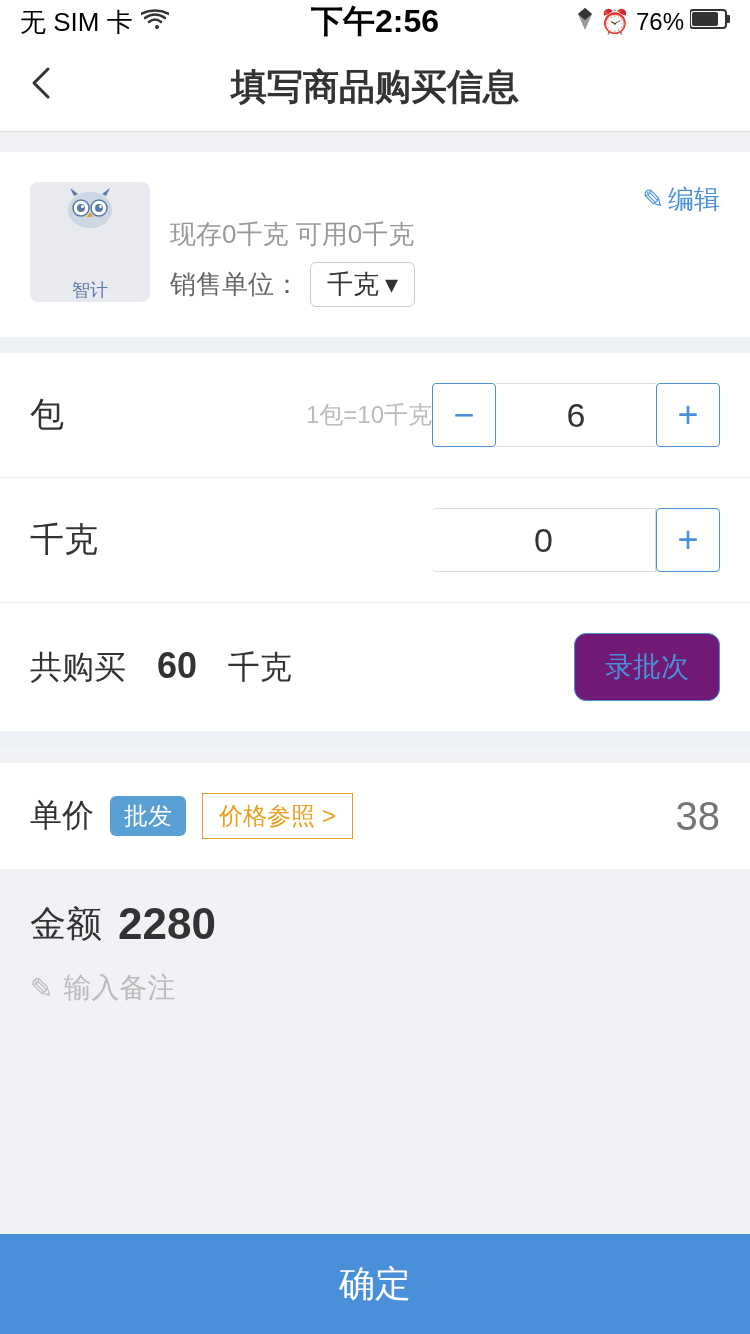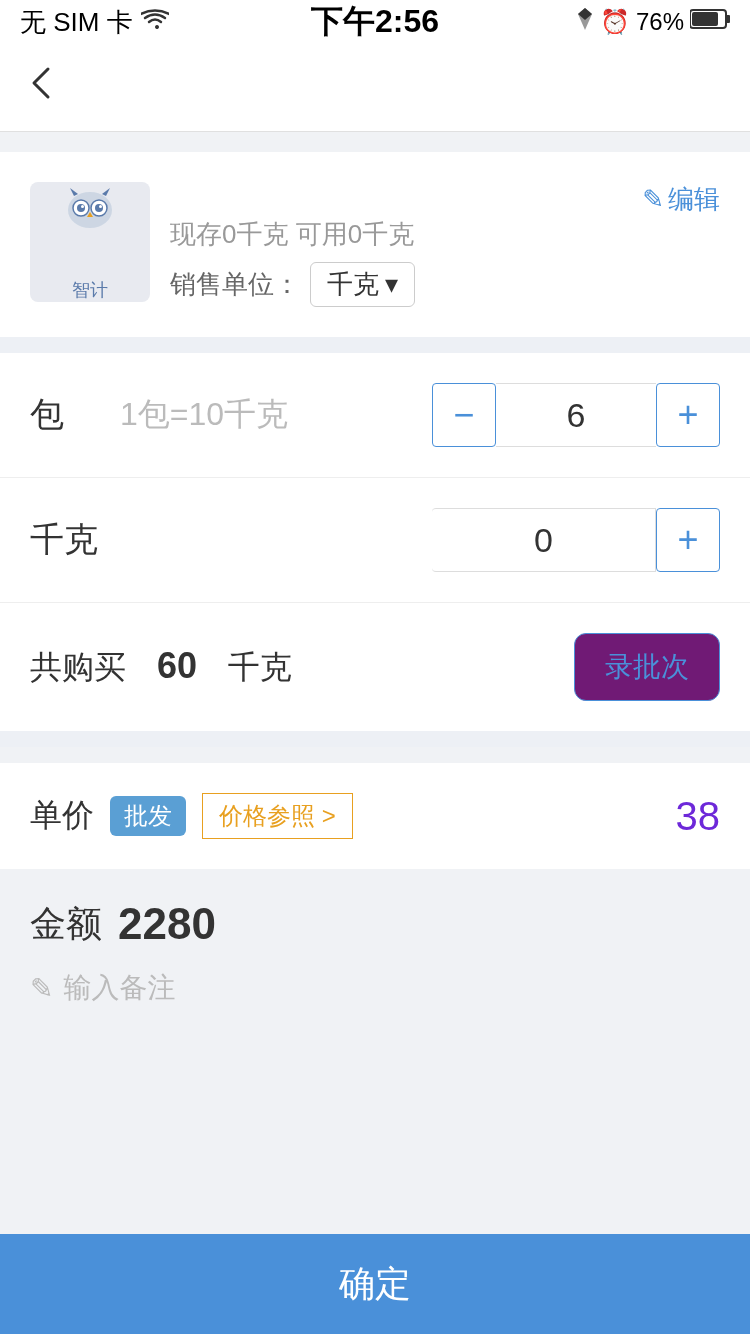--- a/index.html
+++ b/index.html
@@ -153,24 +153,25 @@
       align-items: center;
       padding: 30px 30px;
       border-bottom: 1px solid #eee;
     }
     .quantity-label {
       font-size: 34px;
       color: #333;
       min-width: 80px;
     }
     .quantity-hint {
-      font-size: 32px;
+      font-size: 24px;
       color: #bbb;
       margin-left: 10px;
       flex: 1;
+      text-align: right;
     }
     .quantity-controls {
       display: flex;
       align-items: center;
       gap: 0;
     }
     .qty-btn {
       width: 64px;
       height: 64px;
       border: 1px solid #4a90d9;
@@ -255,21 +256,21 @@
       padding: 6px 16px;
       font-size: 24px;
       display: flex;
       align-items: center;
       gap: 4px;
       cursor: pointer;
     }
     .price-value {
       margin-left: auto;
       font-size: 40px;
-      color: #6d28d9;
+      color: #737373;
       font-weight: 500;
     }
 
     
     .amount-section {
       background: #f0f2f5;
       padding: 30px 30px 16px;
     }
     .amount-row {
       display: flex;
@@ -354,20 +355,21 @@
     </span>
   </div>
 </div>
 
 <div class="nav-bar">
   <div class="nav-back">
     <svg width="22" height="36" viewBox="0 0 22 36">
       <polyline points="18,4 4,18 18,32" stroke="#333" stroke-width="3" fill="none" stroke-linecap="round" stroke-linejoin="round"></polyline>
     </svg>
   </div>
+  <div class="nav-title">填写商品购买信息</div>
 </div>
 
 <div class="product-card">
   <div class="product-image">
     <div class="product-image-owl">
       <svg width="60" height="50" viewBox="0 0 60 50">
 
         <ellipse cx="30" cy="28" rx="22" ry="18" fill="#8fa8c8" opacity="0.3"></ellipse>
 
         <circle cx="21" cy="26" r="8" fill="white" stroke="#5a7aaa" stroke-width="1.5"></circle>

